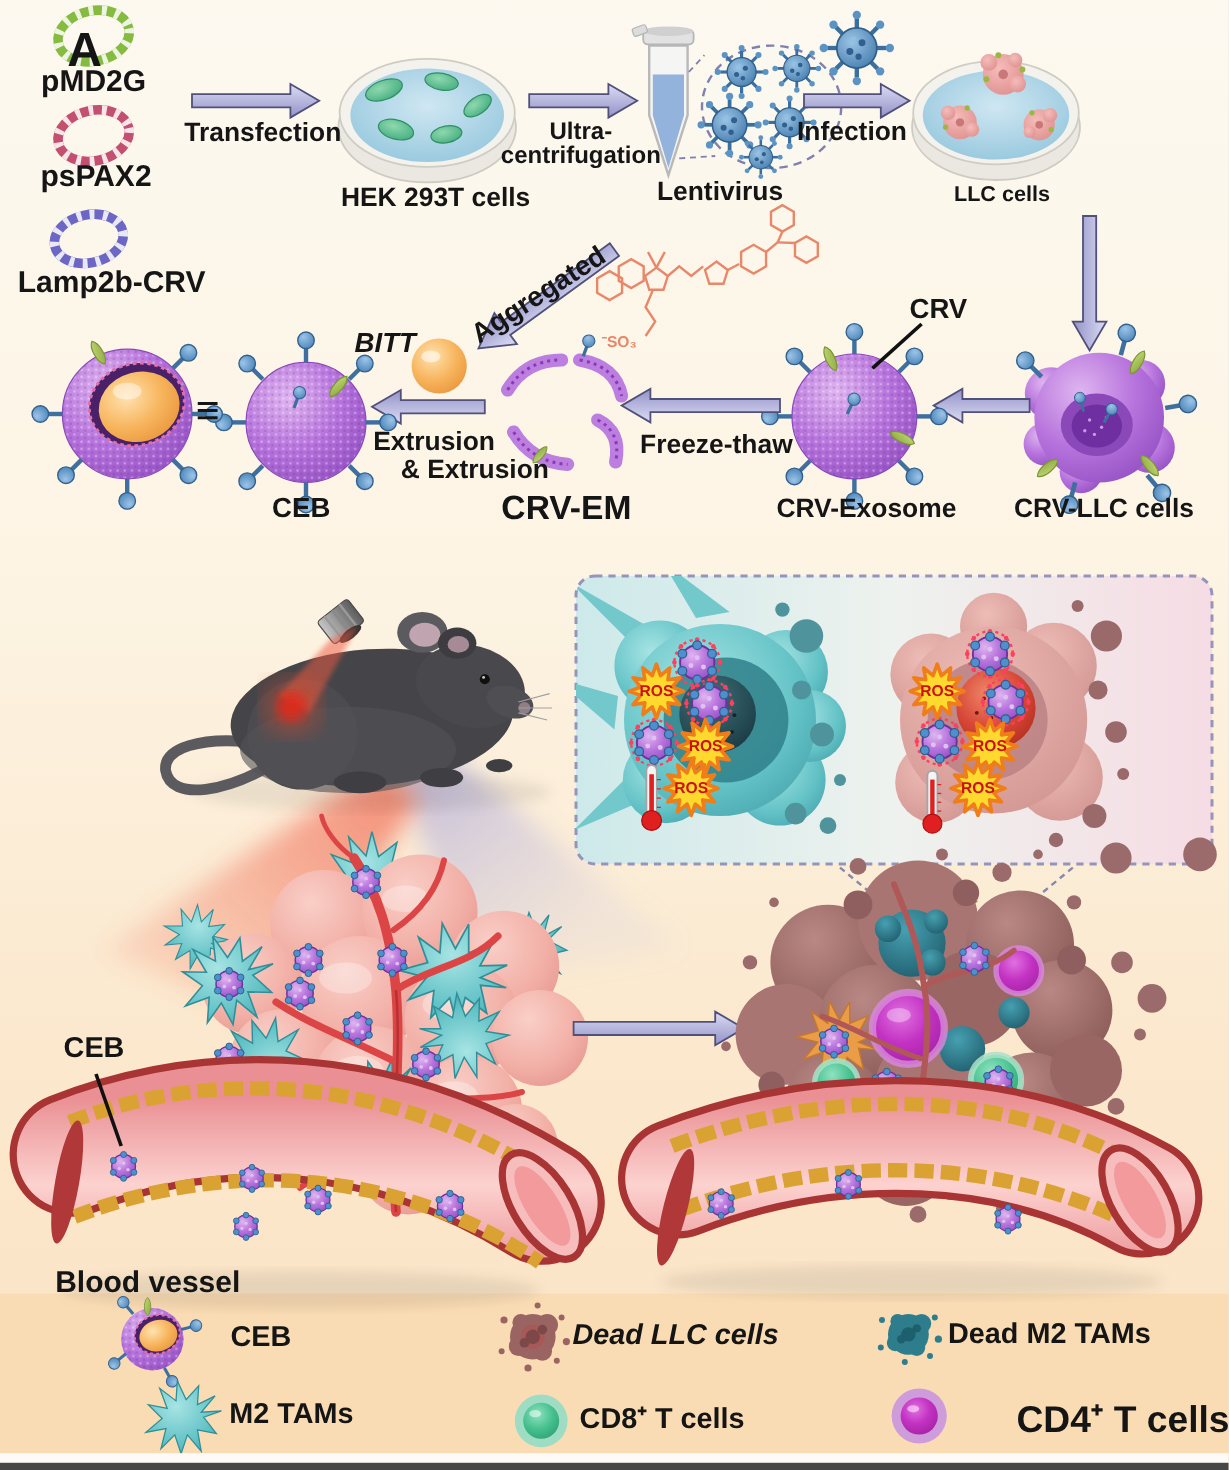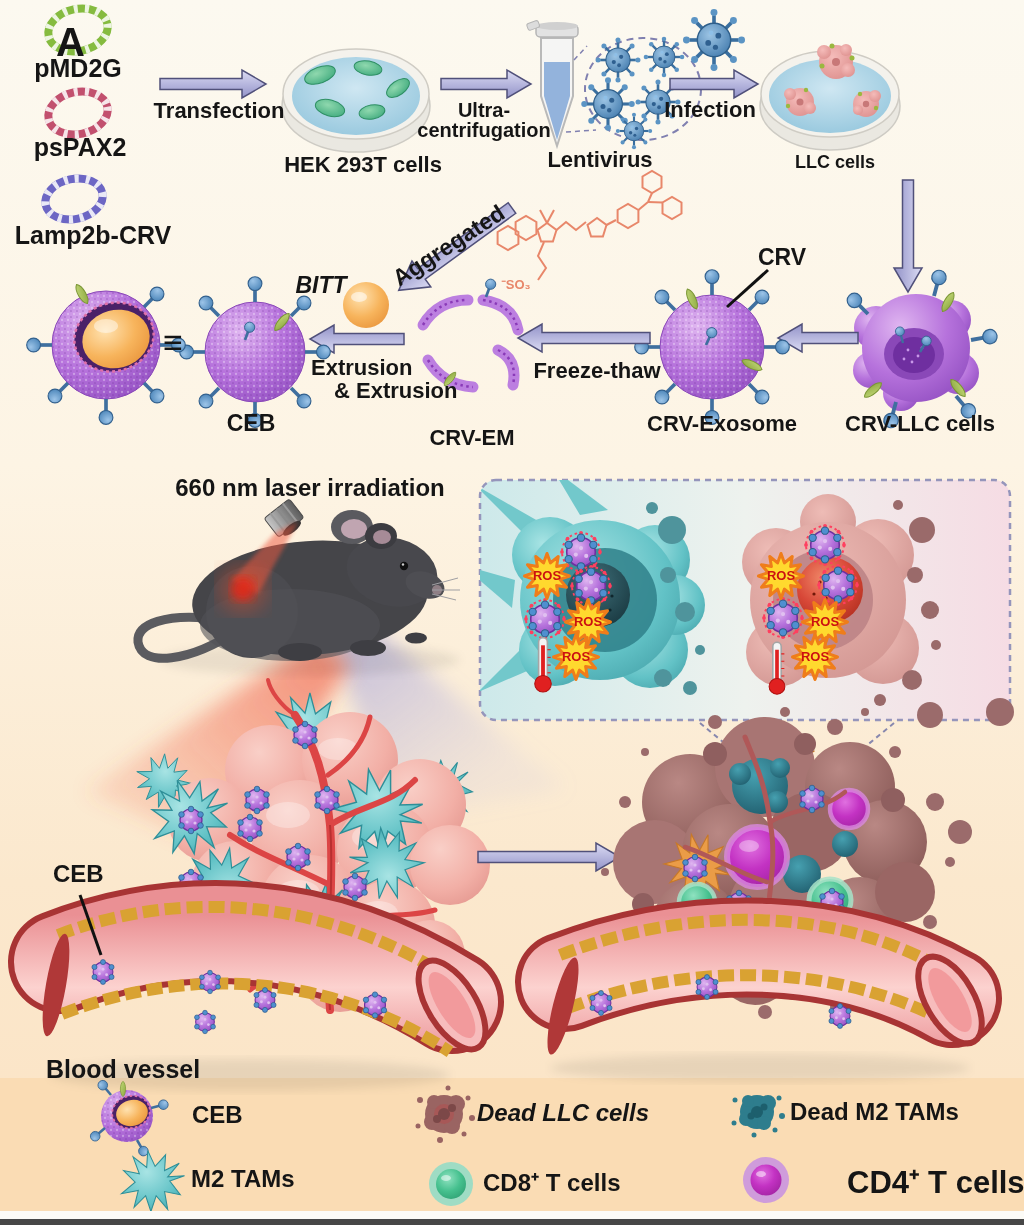--- a/index.html
+++ b/index.html
@@ -753,30 +753,29 @@
 <div class="t tc" style="left:484px;top:110px;font-size:20px;">Ultra-</div>
 <div class="t tc" style="left:484px;top:130px;font-size:20px;">centrifugation</div>
 <div class="t tc" style="left:600px;top:160px;font-size:22px;">Lentivirus</div>
 <div class="t tc" style="left:710px;top:110px;font-size:22px;">Infection</div>
 <div class="t tc" style="left:835px;top:162px;font-size:18px;">LLC cells</div>
 
 <div class="t tc" style="left:920px;top:424px;font-size:22px;">CRV-LLC cells</div>
 <div class="t tc" style="left:782px;top:258px;font-size:23px;">CRV</div>
 <div class="t tc" style="left:597px;top:371px;font-size:22px;">Freeze-thaw</div>
 <div class="t tc" style="left:722px;top:424px;font-size:22px;">CRV-Exosome</div>
-<div class="t tc" style="left:472px;top:438px;font-size:22px;">CRV-EM</div>
+<div class="t tc" style="left:472px;top:423px;font-size:28px;">CRV-EM</div>
 <div class="t" style="left:311px;top:357px;font-size:22px;">Extrusion</div>
 <div class="t" style="left:311px;top:380px;font-size:22px;margin-left:23px;">&amp; Extrusion</div>
 <div class="t tc" style="left:321px;top:286px;font-size:23px;font-style:italic;">BITT</div>
 <div class="t" style="left:449px;top:246px;font-size:23px;transform:translate(-50%,-50%) rotate(-33deg);">Aggregated</div>
 <div class="t tc" style="left:251px;top:424px;font-size:23px;">CEB</div>
 <div class="t tc" style="left:173px;top:343px;font-size:34px;">≡</div>
 <div class="t tc" style="left:516px;top:285px;font-size:13px;color:#e8876a;font-weight:600;">⁻SO₃</div>
 
-<div class="t tc" style="left:310px;top:488px;font-size:24px;">660 nm laser irradiation</div>
 <div class="t tc" style="left:547px;top:576px;font-size:13px;color:#cc1111;">ROS</div>
 <div class="t tc" style="left:588px;top:622px;font-size:13px;color:#cc1111;">ROS</div>
 <div class="t tc" style="left:576px;top:657px;font-size:13px;color:#cc1111;">ROS</div>
 <div class="t tc" style="left:781px;top:576px;font-size:13px;color:#cc1111;">ROS</div>
 <div class="t tc" style="left:825px;top:622px;font-size:13px;color:#cc1111;">ROS</div>
 <div class="t tc" style="left:815px;top:657px;font-size:13px;color:#cc1111;">ROS</div>
 <div class="t" style="left:53px;top:862px;font-size:24px;">CEB</div>
 <div class="t" style="left:46px;top:1056px;font-size:25px;">Blood vessel</div>
 
 <div class="t" style="left:192px;top:1103px;font-size:24px;">CEB</div>

